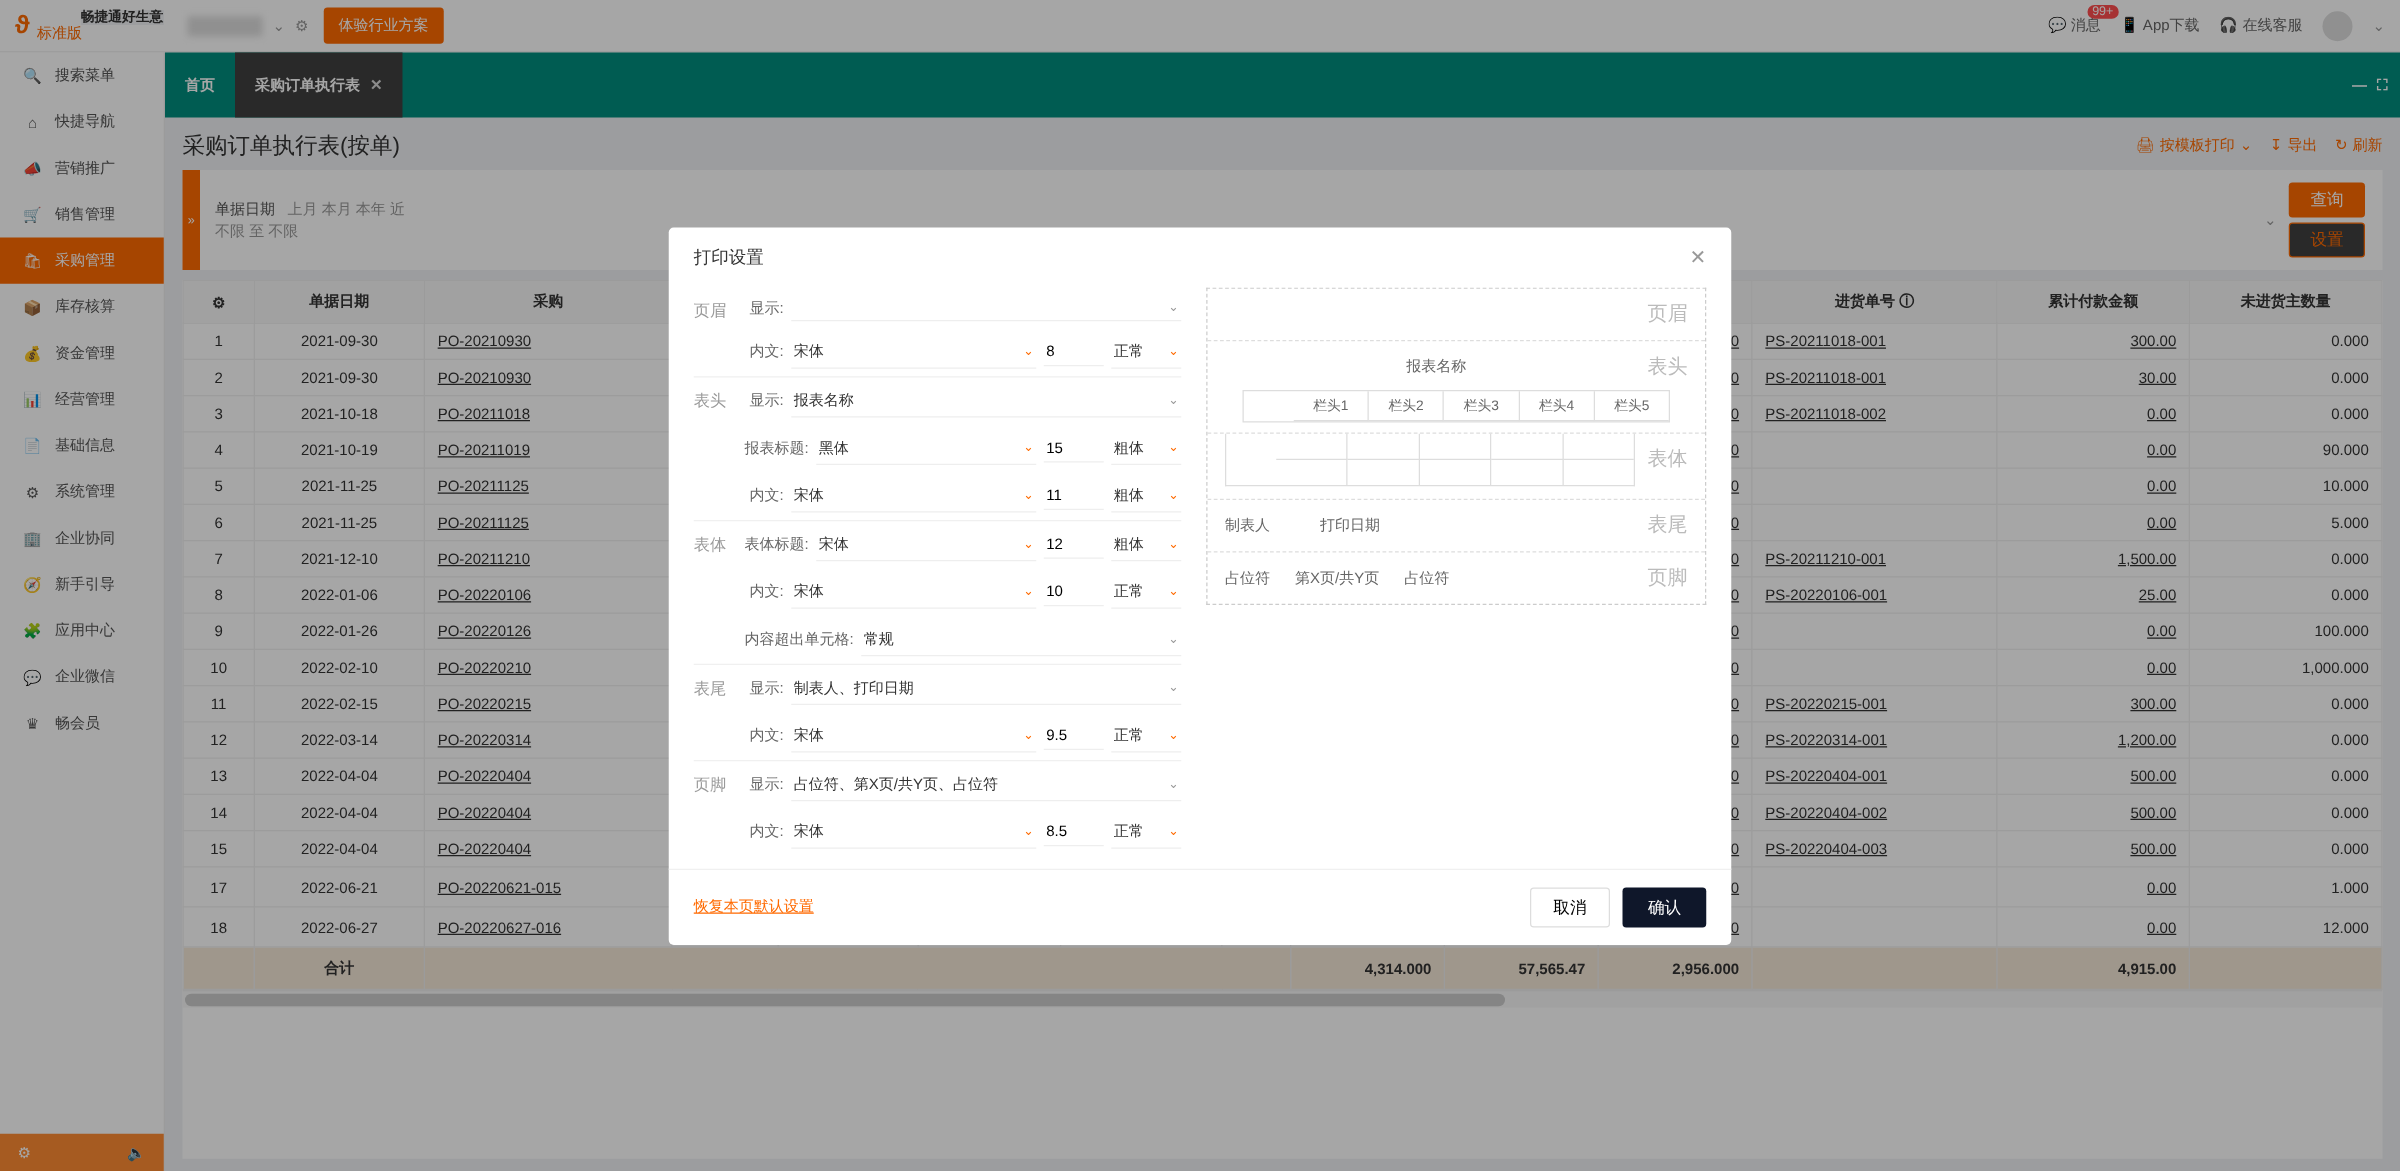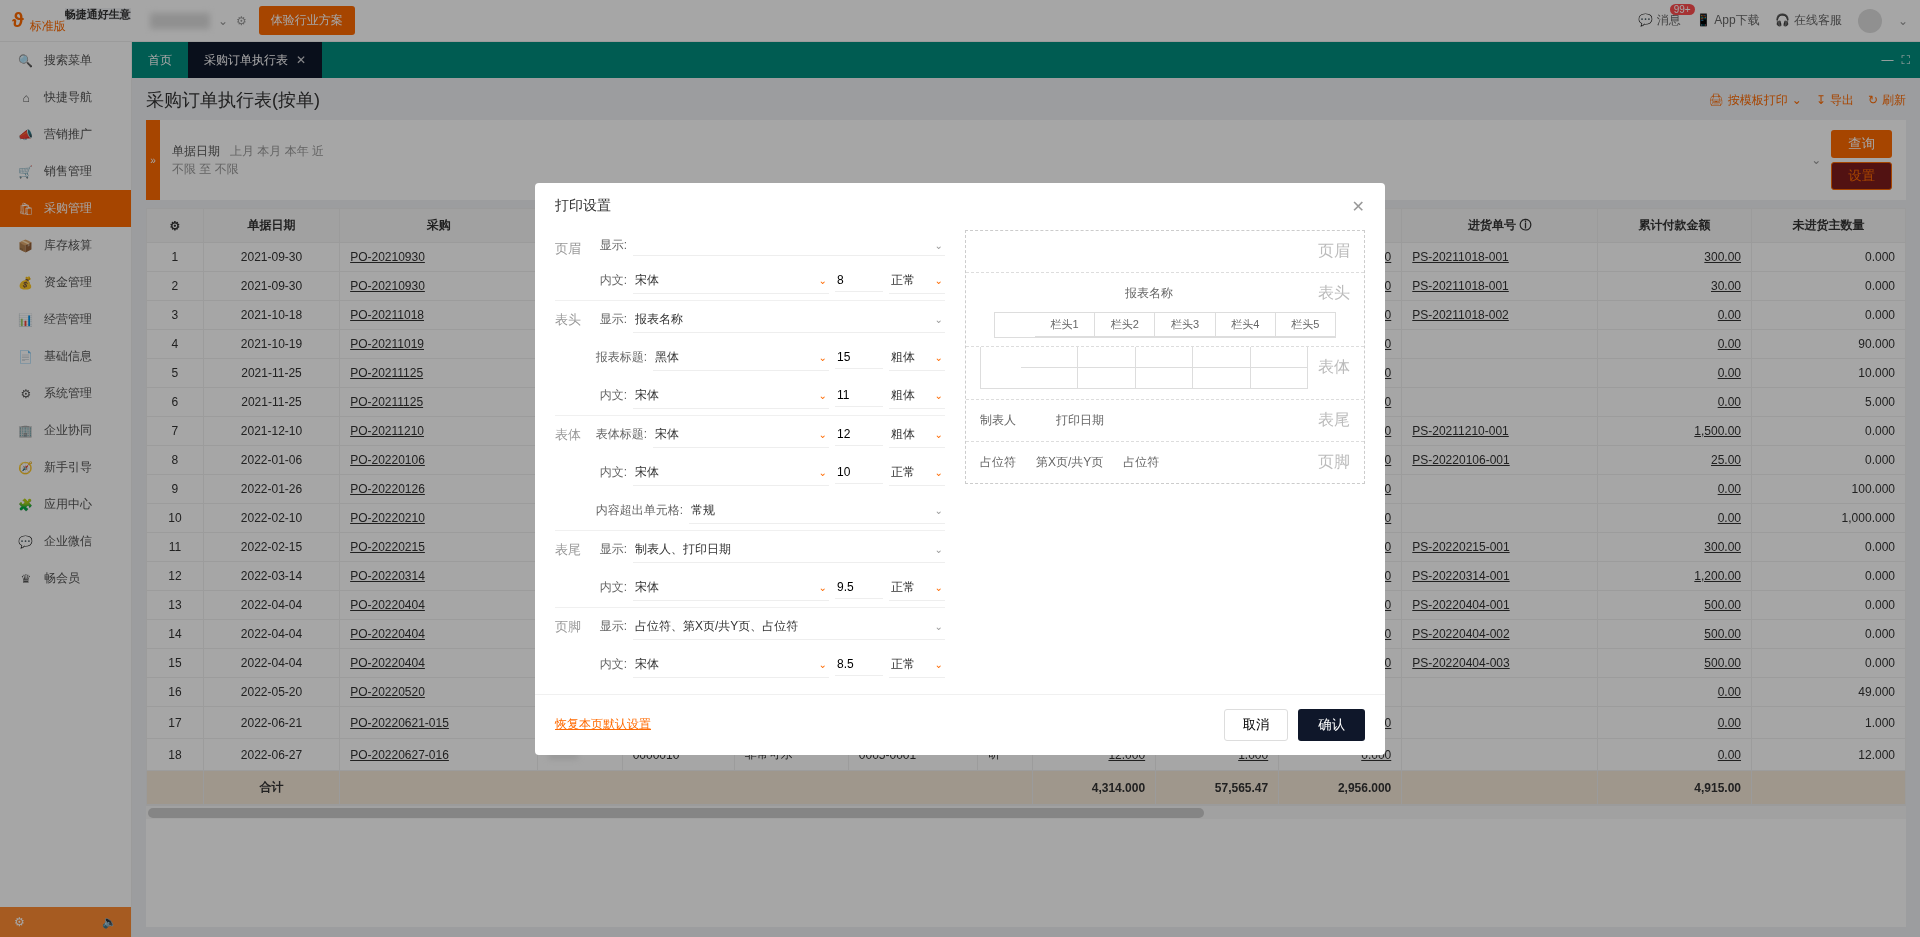--- a/index.html
+++ b/index.html
@@ -24,41 +24,41 @@
 .layout { display: flex; height: calc(100vh - 42px); }
 .sidebar { width: 132px; background: #fff; border-right: 1px solid #eee; display: flex; flex-direction: column; }
 .sidebar-item { display: flex; align-items: center; gap: 10px; padding: 10px 18px; color: #555; cursor: pointer; }
 .sidebar-item.active { background: #ff6a00; color: #fff; }
 .sidebar-item .icn { width: 16px; text-align: center; }
 .sidebar-footer { margin-top: auto; display: flex; justify-content: space-between; padding: 8px 14px; background: #ff8c33; color: #fff; }
 
 .main { flex: 1; display: flex; flex-direction: column; background: #f0f2f5; min-width: 0; }
 
 
-.tab-bar { height: 36px; background: #008e7e; display: flex; align-items: stretch; color: #fff; }
+.tab-bar { height: 52px; background: #008e7e; display: flex; align-items: stretch; color: #fff; font-weight: bold; }
 .tab { display: flex; align-items: center; padding: 0 16px; gap: 8px; cursor: pointer; }
-.tab.active { background: #0f172a; }
+.tab.active { background: #404040; }
 .tab .close { font-size: 12px; opacity: .8; }
 .tab-bar-right { margin-left: auto; display: flex; align-items: center; gap: 8px; padding: 0 10px; }
 
 
 .page-area { flex: 1; padding: 10px 14px; display: flex; flex-direction: column; min-height: 0; }
 .page-head { display: flex; align-items: center; justify-content: space-between; margin-bottom: 8px; }
 .page-title { font-size: 18px; color: #333; }
 .page-actions { display: flex; align-items: center; gap: 14px; color: #ff6a00; font-size: 12px; }
 .page-actions .ico { display: inline-flex; align-items: center; gap: 4px; cursor: pointer; }
 
 
 .filter-bar { background: #fff; padding: 10px 14px; display: flex; align-items: center; gap: 10px; position: relative; }
 .collapse-handle { position: absolute; left: 0; top: 0; bottom: 0; width: 14px; background: #ff6a00; color: #fff; display: flex; align-items: center; justify-content: center; cursor: pointer; font-size: 10px; }
 .filter-content { margin-left: 12px; font-size: 12px; color: #555; line-height: 1.5; }
 .filter-content .muted { color: #999; }
 .filter-right { margin-left: auto; display: flex; align-items: center; gap: 10px; }
 .q-btn { background: #ff6a00; color: #fff; border: none; padding: 5px 16px; border-radius: 3px; cursor: pointer; }
-.s-btn { background: #7f1d1d; color: #ff6a00; border: 1px solid #ff6a00; padding: 4px 16px; border-radius: 3px; cursor: pointer; }
+.s-btn { background: #404040; color: #ff6a00; border: 1px solid #ff6a00; padding: 4px 16px; border-radius: 3px; cursor: pointer; }
 
 
 .table-wrap { flex: 1; background: #fff; margin-top: 8px; overflow: auto; position: relative; }
 table { border-collapse: collapse; width: 100%; font-size: 12px; }
 thead th { background: #f7f7f7; padding: 8px 10px; border: 1px solid #eee; font-weight: bold; color: #333; white-space: nowrap; position: sticky; top: 0; }
 tbody td { padding: 7px 10px; border: 1px solid #f0f0f0; white-space: nowrap; color: #333; }
 tbody td a { color: #333; text-decoration: underline; }
 .blur-cell { filter: blur(3px); color: #bbb; }
 .num { text-align: right; }
 .center { text-align: center; }
@@ -502,36 +502,20 @@
                 <td></td>
                 <td></td>
                 <td class="num"></td>
                 <td class="num"></td>
                 <td class="num"><a>120.000</a></td>
                 <td><a>PS-20220404-003</a></td>
                 <td class="num"><a>500.00</a></td>
                 <td class="num">0.000</td>
               </tr>
               <tr>
-                <td class="center">16</td>
-                <td class="center">2022-05-20</td>
-                <td><a>PO-20220520</a></td>
-                <td class="blur-cell">xxxxx</td>
-                <td></td>
-                <td></td>
-                <td></td>
-                <td></td>
-                <td class="num"></td>
-                <td class="num"></td>
-                <td class="num"><a></a></td>
-                <td></td>
-                <td class="num"><a>0.00</a></td>
-                <td class="num">49.000</td>
-              </tr>
-              <tr>
                 <td class="center">17</td>
                 <td class="center">2022-06-21</td>
                 <td><a>PO-20220621-015</a></td>
                 <td class="blur-cell">xxxxx</td>
                 <td>000001</td>
                 <td>火龙果</td>
                 <td>0007-0001</td>
                 <td>斤</td>
                 <td class="num"><a>1.000</a></td>
                 <td class="num"><a>15.00</a></td>

